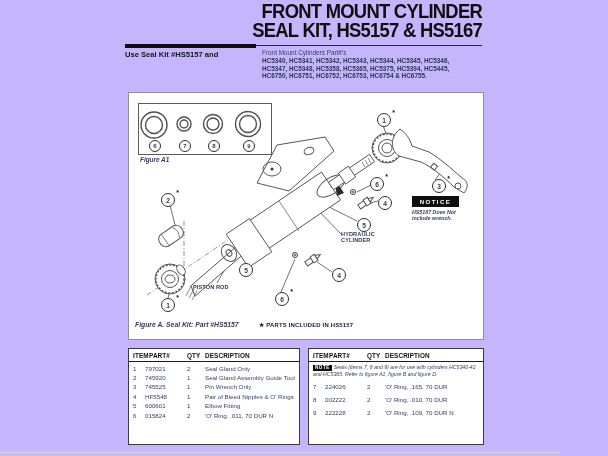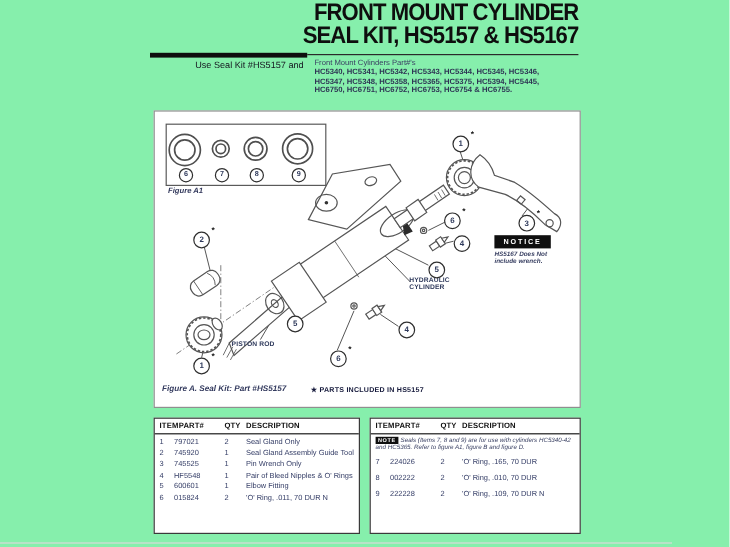--- a/index.html
+++ b/index.html
@@ -1,25 +1,25 @@
 <!DOCTYPE html>
 <html><head>
 <meta charset="utf-8">
 <style>
   html,body{margin:0;padding:0;background:#ffffff;}
-  .page{position:relative;width:608px;height:456px;background:#86efac;overflow:hidden;
+  .page{position:relative;width:608px;height:456px;background:#c4b5fd;overflow:hidden;
         font-family:"Liberation Sans",sans-serif;color:#111;}
   .abs{position:absolute;}
 
   
   .title{right:126px;top:2px;width:340px;text-align:right;font-weight:bold;color:#0e0e0e;
          font-size:20px;line-height:19px;letter-spacing:-0.8px;transform:scaleX(0.92);transform-origin:right top;}
   .bar-thick{left:125px;top:44px;width:131px;height:4px;background:#0e0e0e;}
   .bar-thin{left:256px;top:45px;width:226px;height:1.4px;background:#2a2a2a;}
-  .use-with{left:125px;top:50px;width:128px;text-align:right;font-weight:normal;
+  .use-with{left:125px;top:50px;width:128px;font-weight:bold;
             font-size:7.6px;line-height:9.6px;color:#14151f;}
   .cyl-col{left:262px;top:49px;width:222px;font-size:6.4px;line-height:7.8px;color:#3a4163;}
   .cyl-intro{font-weight:normal;}
   .cyl-bold{font-weight:bold;color:#2e3554;}
 
   
   .figure-box{left:128px;top:92px;width:354px;height:246px;border:1px solid #8f8f8f;background:#fff;}
   .inset-box{left:9px;top:10px;width:132px;height:50px;border:1px solid #5a5a5a;}
   .inset-caption{left:11px;top:63px;font-style:italic;font-weight:bold;font-size:6.4px;color:#33395c;}
   .fig-caption{left:6px;top:228px;font-style:italic;font-weight:bold;font-size:6.8px;color:#333a5e;}

